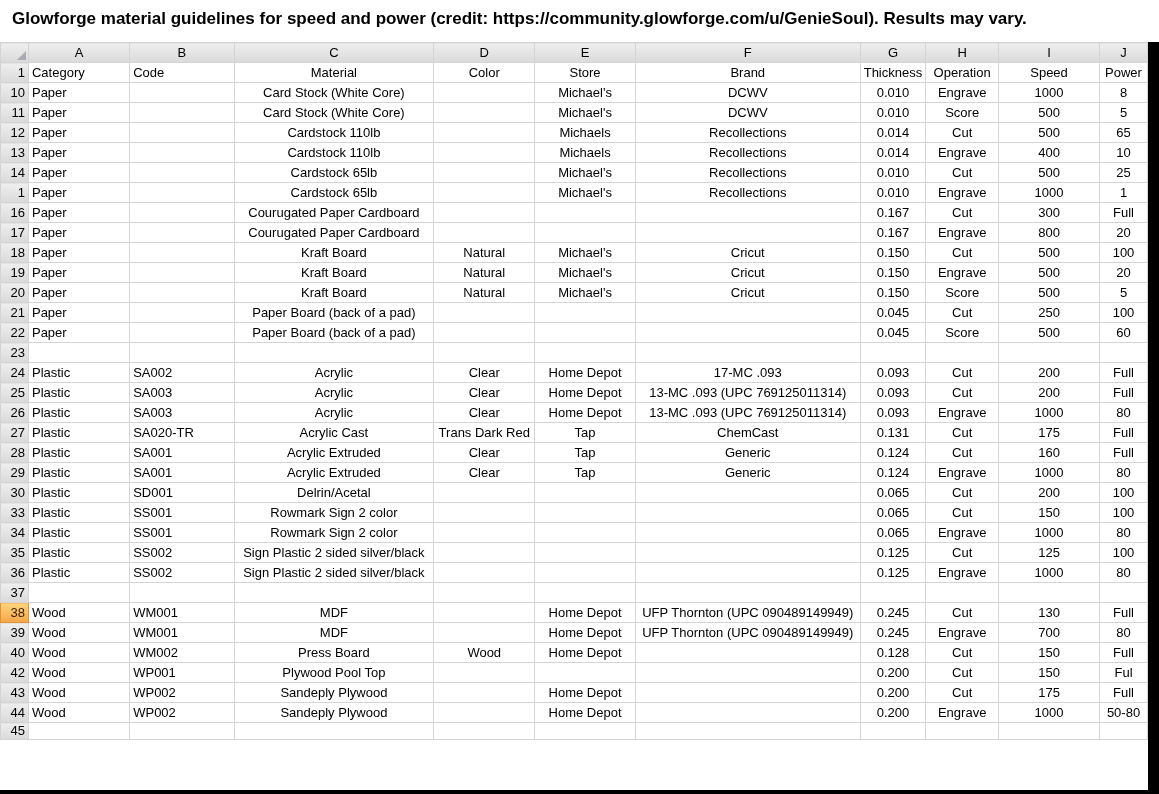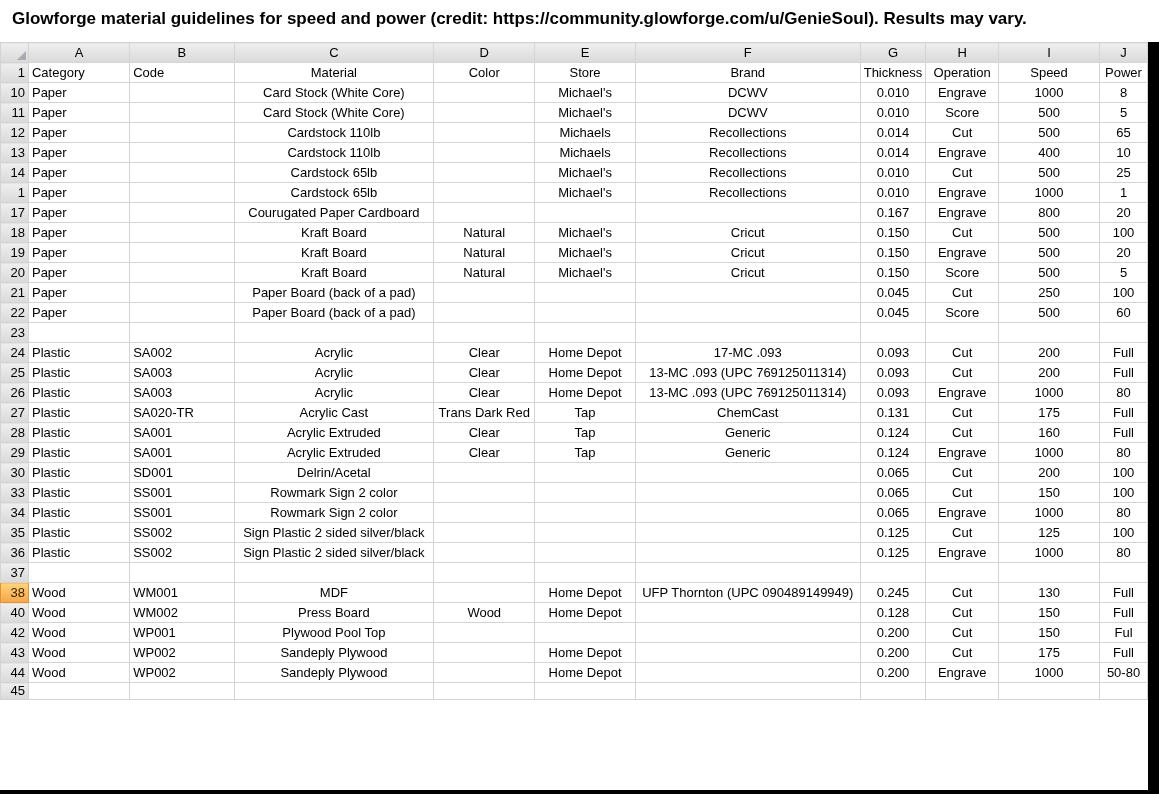--- a/index.html
+++ b/index.html
@@ -196,20 +196,33 @@
           <td class="ac">Cardstock 65lb</td>
           <td class="ac"></td>
           <td class="ac">Michael's</td>
           <td class="ac">Recollections</td>
           <td class="ac">0.010</td>
           <td class="ac">Engrave</td>
           <td class="ac">1000</td>
           <td class="ac">1</td>
         </tr>
         <tr>
+          <th class="rowhead">16</th>
+          <td class="al">Paper</td>
+          <td class="al"></td>
+          <td class="ac">Courugated Paper Cardboard</td>
+          <td class="ac"></td>
+          <td class="ac"></td>
+          <td class="ac"></td>
+          <td class="ac">0.167</td>
+          <td class="ac">Cut</td>
+          <td class="ac">300</td>
+          <td class="ac">Full</td>
+        </tr>
+        <tr>
           <th class="rowhead">17</th>
           <td class="al">Paper</td>
           <td class="al"></td>
           <td class="ac">Courugated Paper Cardboard</td>
           <td class="ac"></td>
           <td class="ac"></td>
           <td class="ac"></td>
           <td class="ac">0.167</td>
           <td class="ac">Engrave</td>
           <td class="ac">800</td>
@@ -456,20 +469,33 @@
           <td class="ac">MDF</td>
           <td class="ac"></td>
           <td class="ac">Home Depot</td>
           <td class="ac">UFP Thornton (UPC 090489149949)</td>
           <td class="ac">0.245</td>
           <td class="ac">Cut</td>
           <td class="ac">130</td>
           <td class="ac">Full</td>
         </tr>
         <tr>
+          <th class="rowhead">39</th>
+          <td class="al">Wood</td>
+          <td class="al">WM001</td>
+          <td class="ac">MDF</td>
+          <td class="ac"></td>
+          <td class="ac">Home Depot</td>
+          <td class="ac">UFP Thornton (UPC 090489149949)</td>
+          <td class="ac">0.245</td>
+          <td class="ac">Engrave</td>
+          <td class="ac">700</td>
+          <td class="ac">80</td>
+        </tr>
+        <tr>
           <th class="rowhead">40</th>
           <td class="al">Wood</td>
           <td class="al">WM002</td>
           <td class="ac">Press Board</td>
           <td class="ac">Wood</td>
           <td class="ac">Home Depot</td>
           <td class="ac"></td>
           <td class="ac">0.128</td>
           <td class="ac">Cut</td>
           <td class="ac">150</td>

